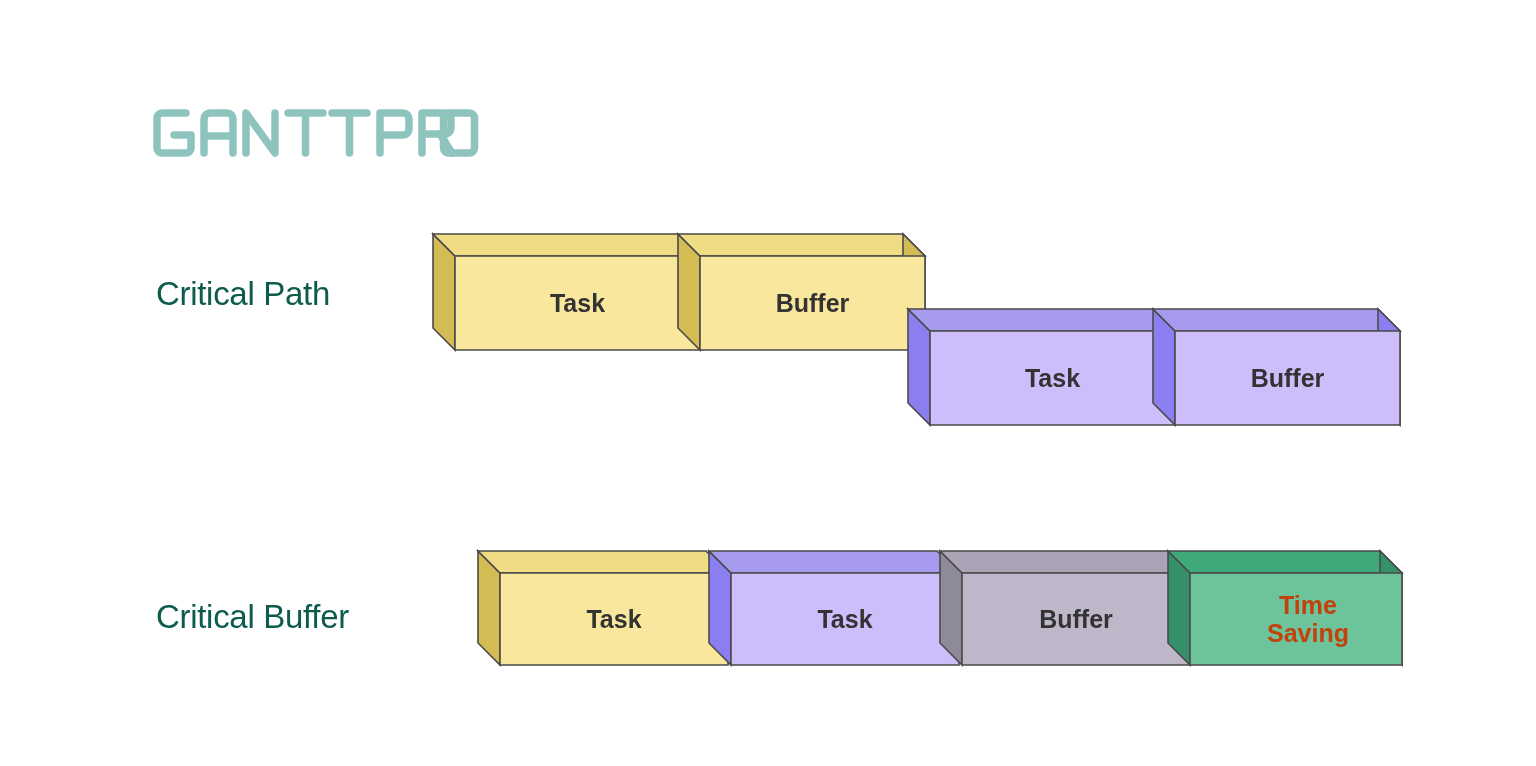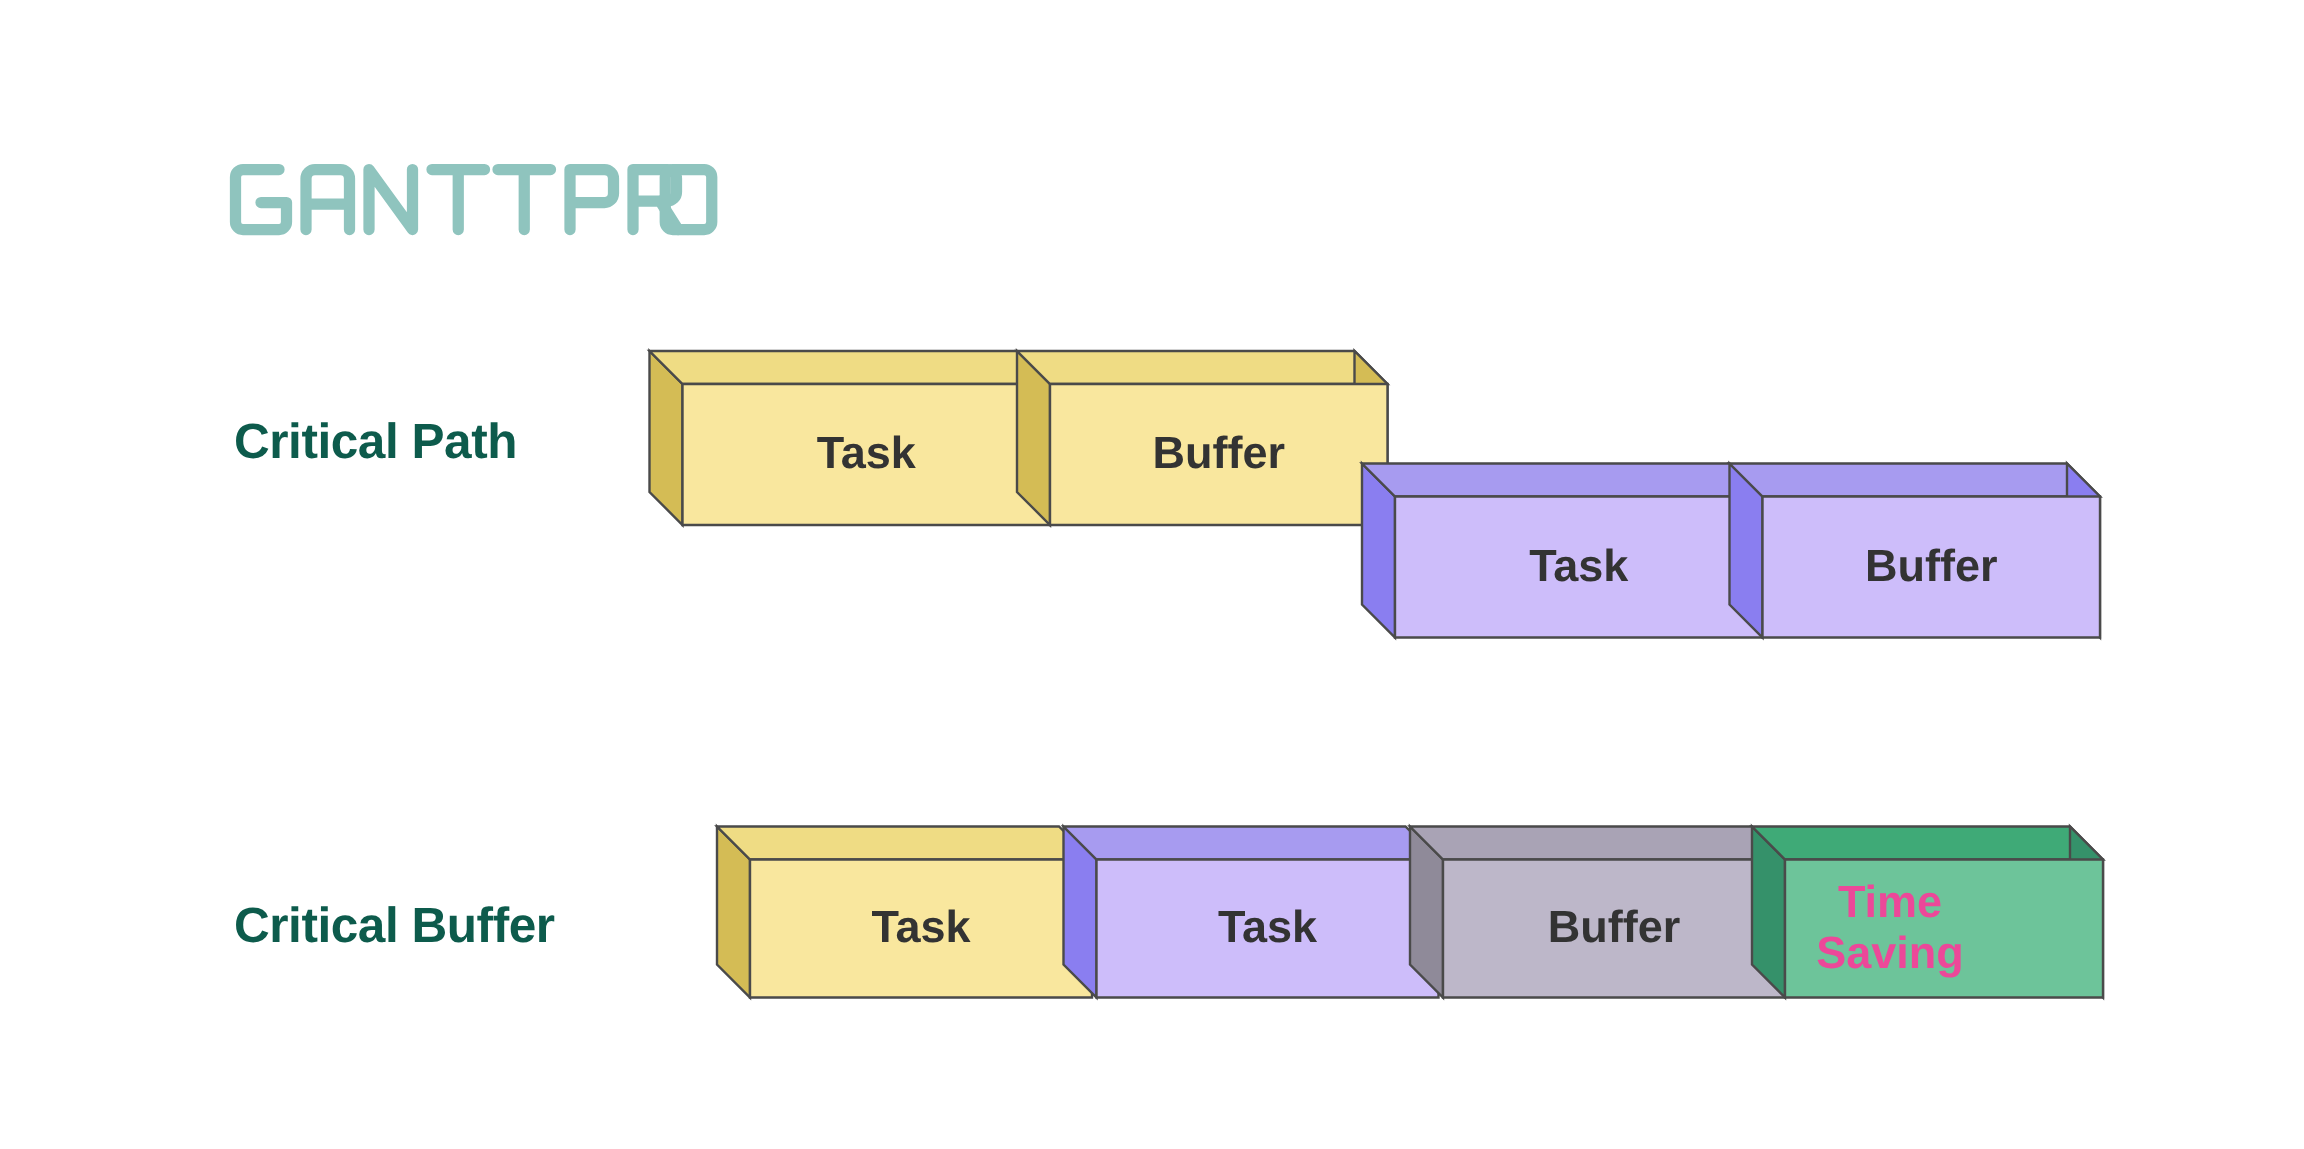--- a/index.html
+++ b/index.html
@@ -28,21 +28,21 @@
     top: 105px;
     width: 330px;
     height: 56px;
   }
   #logo svg { display: block; }
 
   
   .row-label {
     position: absolute;
     font-family: "Liberation Sans", sans-serif;
-    font-weight: bold;
+    font-weight: normal;
     font-size: 33px;
     letter-spacing: -0.3px;
     color: #0d5b4c;
     white-space: nowrap;
   }
   #label-critical-path  { left: 156px; top: 275px; }
   #label-critical-chain { left: 156px; top: 598px; }
 
   
   .block-layer {
@@ -63,21 +63,21 @@
   .block-face { stroke: #4a4a4a; stroke-width: 1.6; stroke-linejoin: miter; }
 
   .block-label {
     position: absolute;
     display: flex;
     align-items: center;
     justify-content: center;
     text-align: center;
     font-family: "Liberation Sans", sans-serif;
     font-weight: bold;
-    font-size: 30px;
+    font-size: 25px;
     line-height: 1.12;
     color: #333333;
     white-space: pre-line;
     pointer-events: auto;
   }
 </style>
 </head>
 <body>
 
 <div id="canvas">
@@ -158,17 +158,17 @@
   </div>
 
   <div id="block-labels">
       <div class="block-label" style="left: 455px; top: 256px; width: 245px; height: 94px; color: rgb(51, 51, 51);">Task</div>
       <div class="block-label" style="left: 700px; top: 256px; width: 225px; height: 94px; color: rgb(51, 51, 51);">Buffer</div>
       <div class="block-label" style="left: 930px; top: 331px; width: 245px; height: 94px; color: rgb(51, 51, 51);">Task</div>
       <div class="block-label" style="left: 1175px; top: 331px; width: 225px; height: 94px; color: rgb(51, 51, 51);">Buffer</div>
       <div class="block-label" style="left: 500px; top: 573px; width: 228px; height: 92px; color: rgb(51, 51, 51);">Task</div>
       <div class="block-label" style="left: 731px; top: 573px; width: 228px; height: 92px; color: rgb(51, 51, 51);">Task</div>
       <div class="block-label" style="left: 962px; top: 573px; width: 228px; height: 92px; color: rgb(51, 51, 51);">Buffer</div>
-      <div class="block-label" style="left: 1142px; top: 573px; width: 236px; height: 92px; color: #ec4899;">Time
+      <div class="block-label" style="left: 1190px; top: 573px; width: 236px; height: 92px; color: #c2410c;">Time
 Saving</div>
     </div>
 
 </div>
 
 </body></html>

